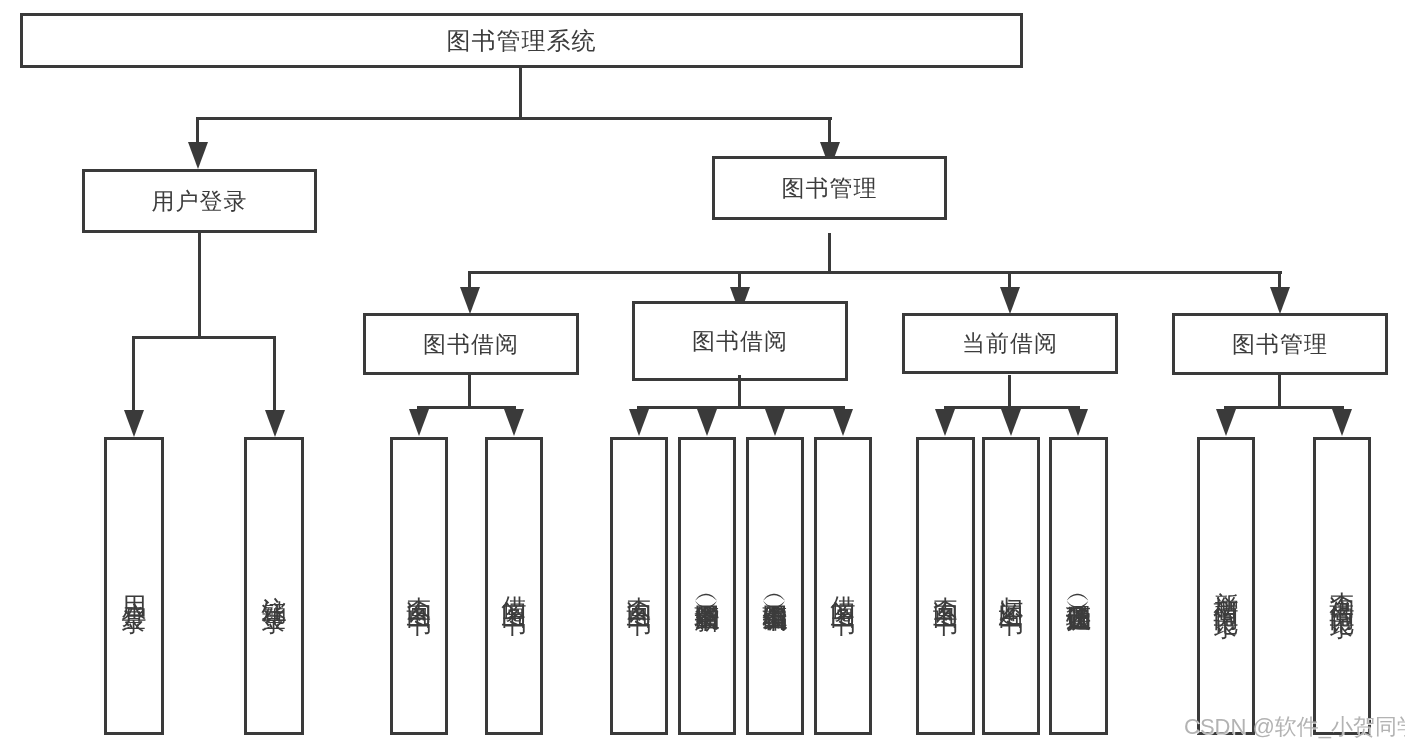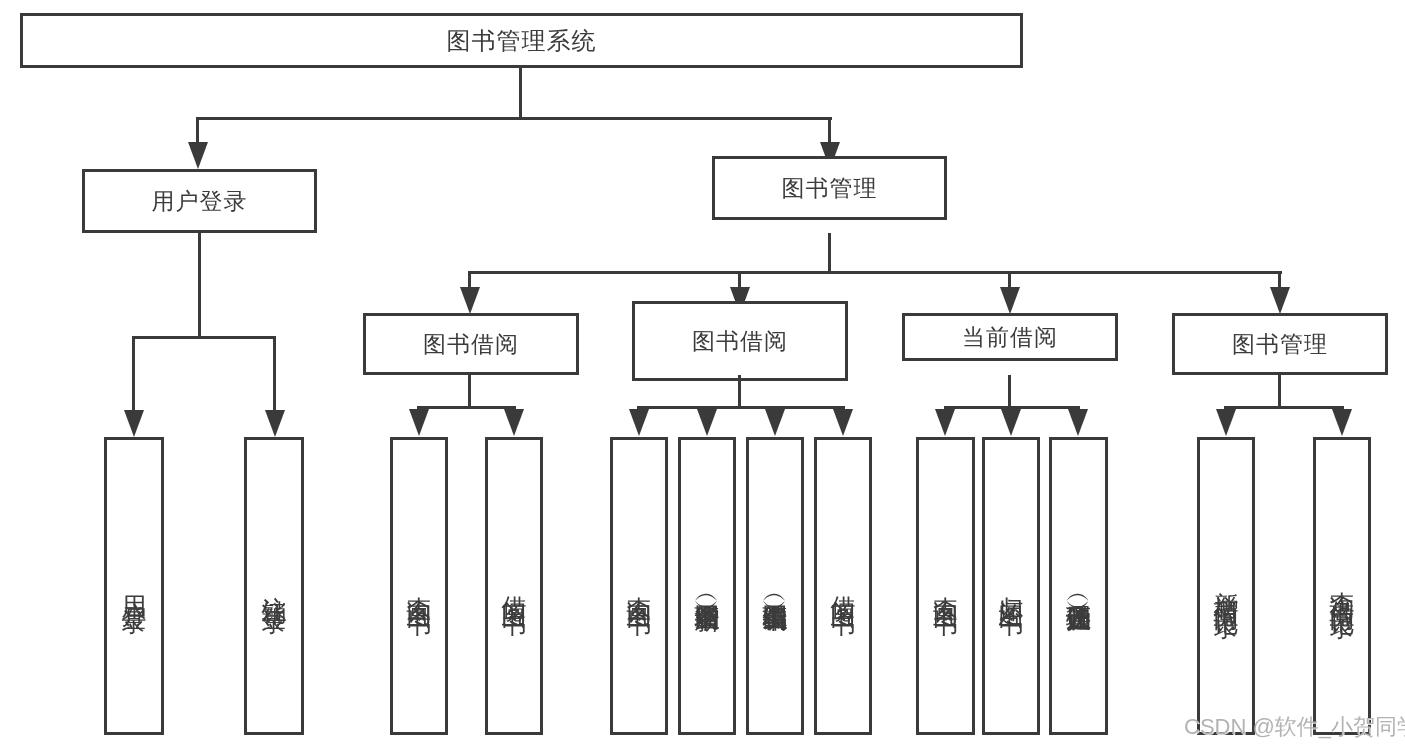--- a/index.html
+++ b/index.html
@@ -81,21 +81,21 @@
   <div class="arrow" style="left:1000px;top:287px"></div>
   <div class="ln" style="left:1278px;top:271px;width:3px;height:20px"></div>
   <div class="arrow" style="left:1270px;top:287px"></div>
 
   <div class="box hbox" style="left:363px;top:313px;width:216px;height:62px">
     <span>图书借阅</span>
   </div>
   <div class="box hbox" style="left:632px;top:301px;width:216px;height:80px">
     <span>图书借阅</span>
   </div>
-  <div class="box hbox" style="left:902px;top:313px;width:216px;height:48px">
+  <div class="box hbox" style="left:902px;top:313px;width:216px;height:61px">
     <span>当前借阅</span>
   </div>
   <div class="box hbox" style="left:1172px;top:313px;width:216px;height:62px">
     <span>图书管理</span>
   </div>
 
   <div class="ln" style="left:468px;top:375px;width:3px;height:34px"></div>
   <div class="ln" style="left:417px;top:406px;width:99px;height:3px"></div>
   <div class="arrow" style="left:409px;top:409px"></div>
   <div class="arrow" style="left:504px;top:409px"></div>

